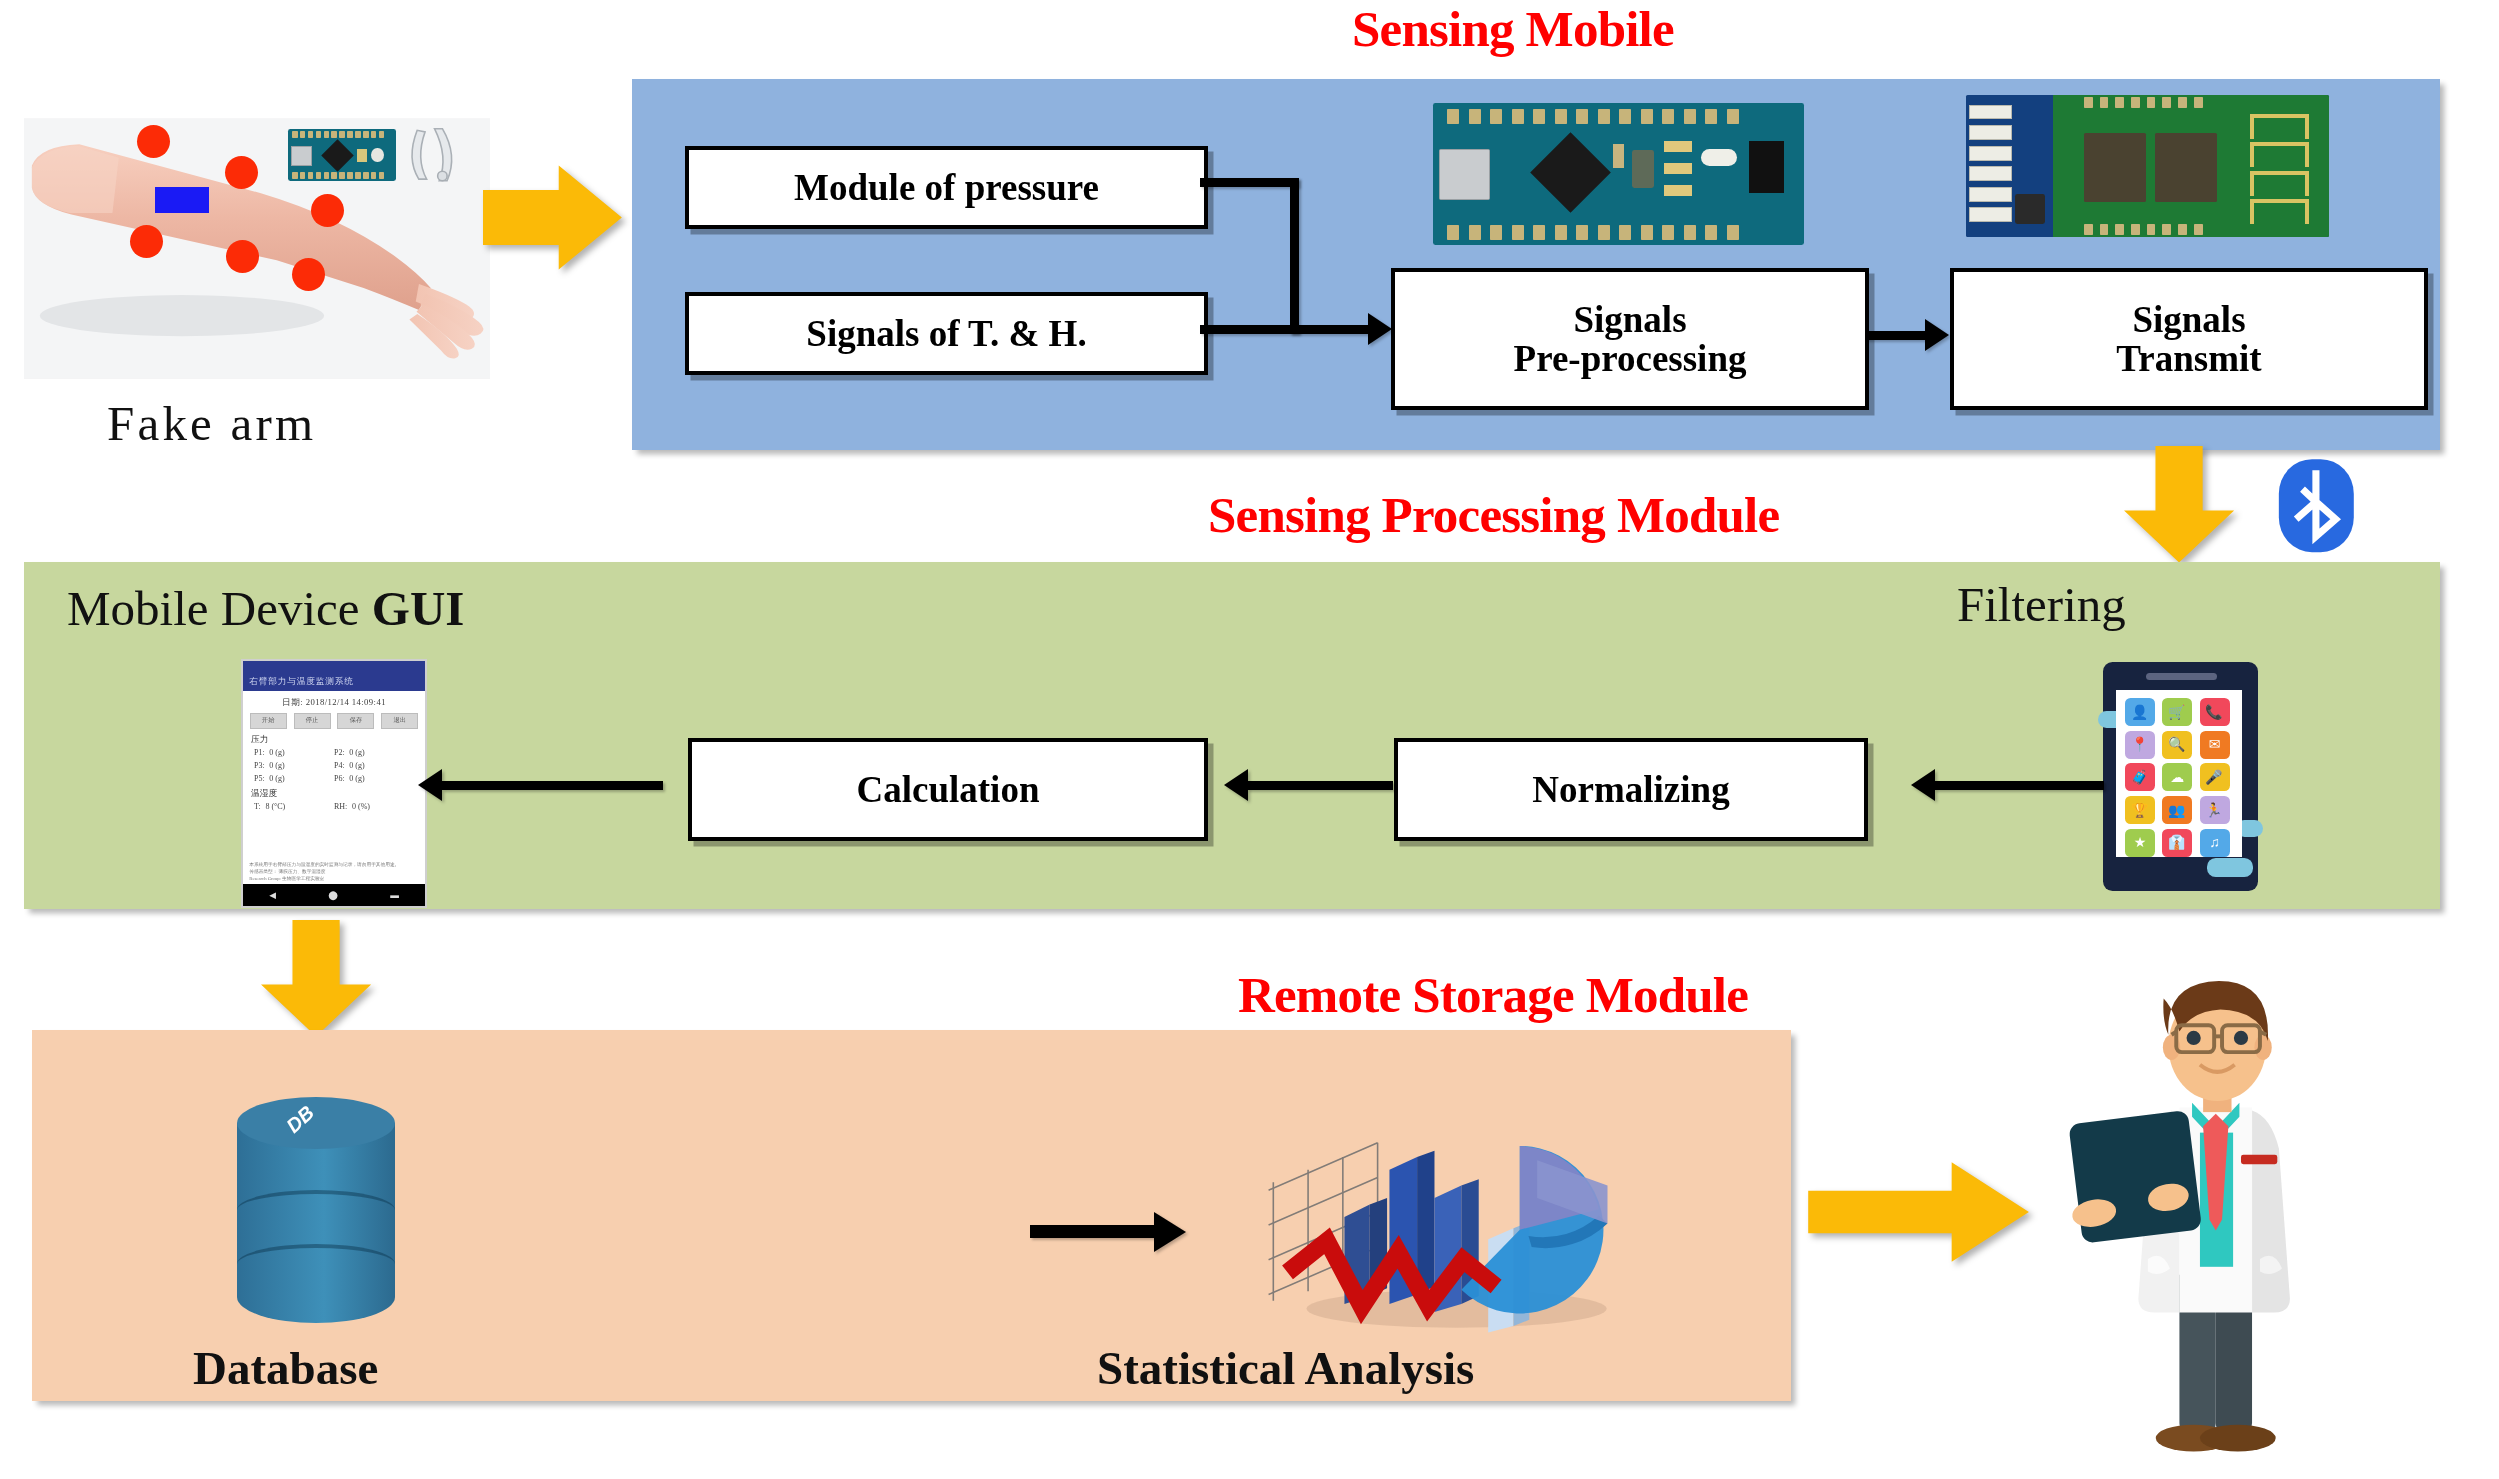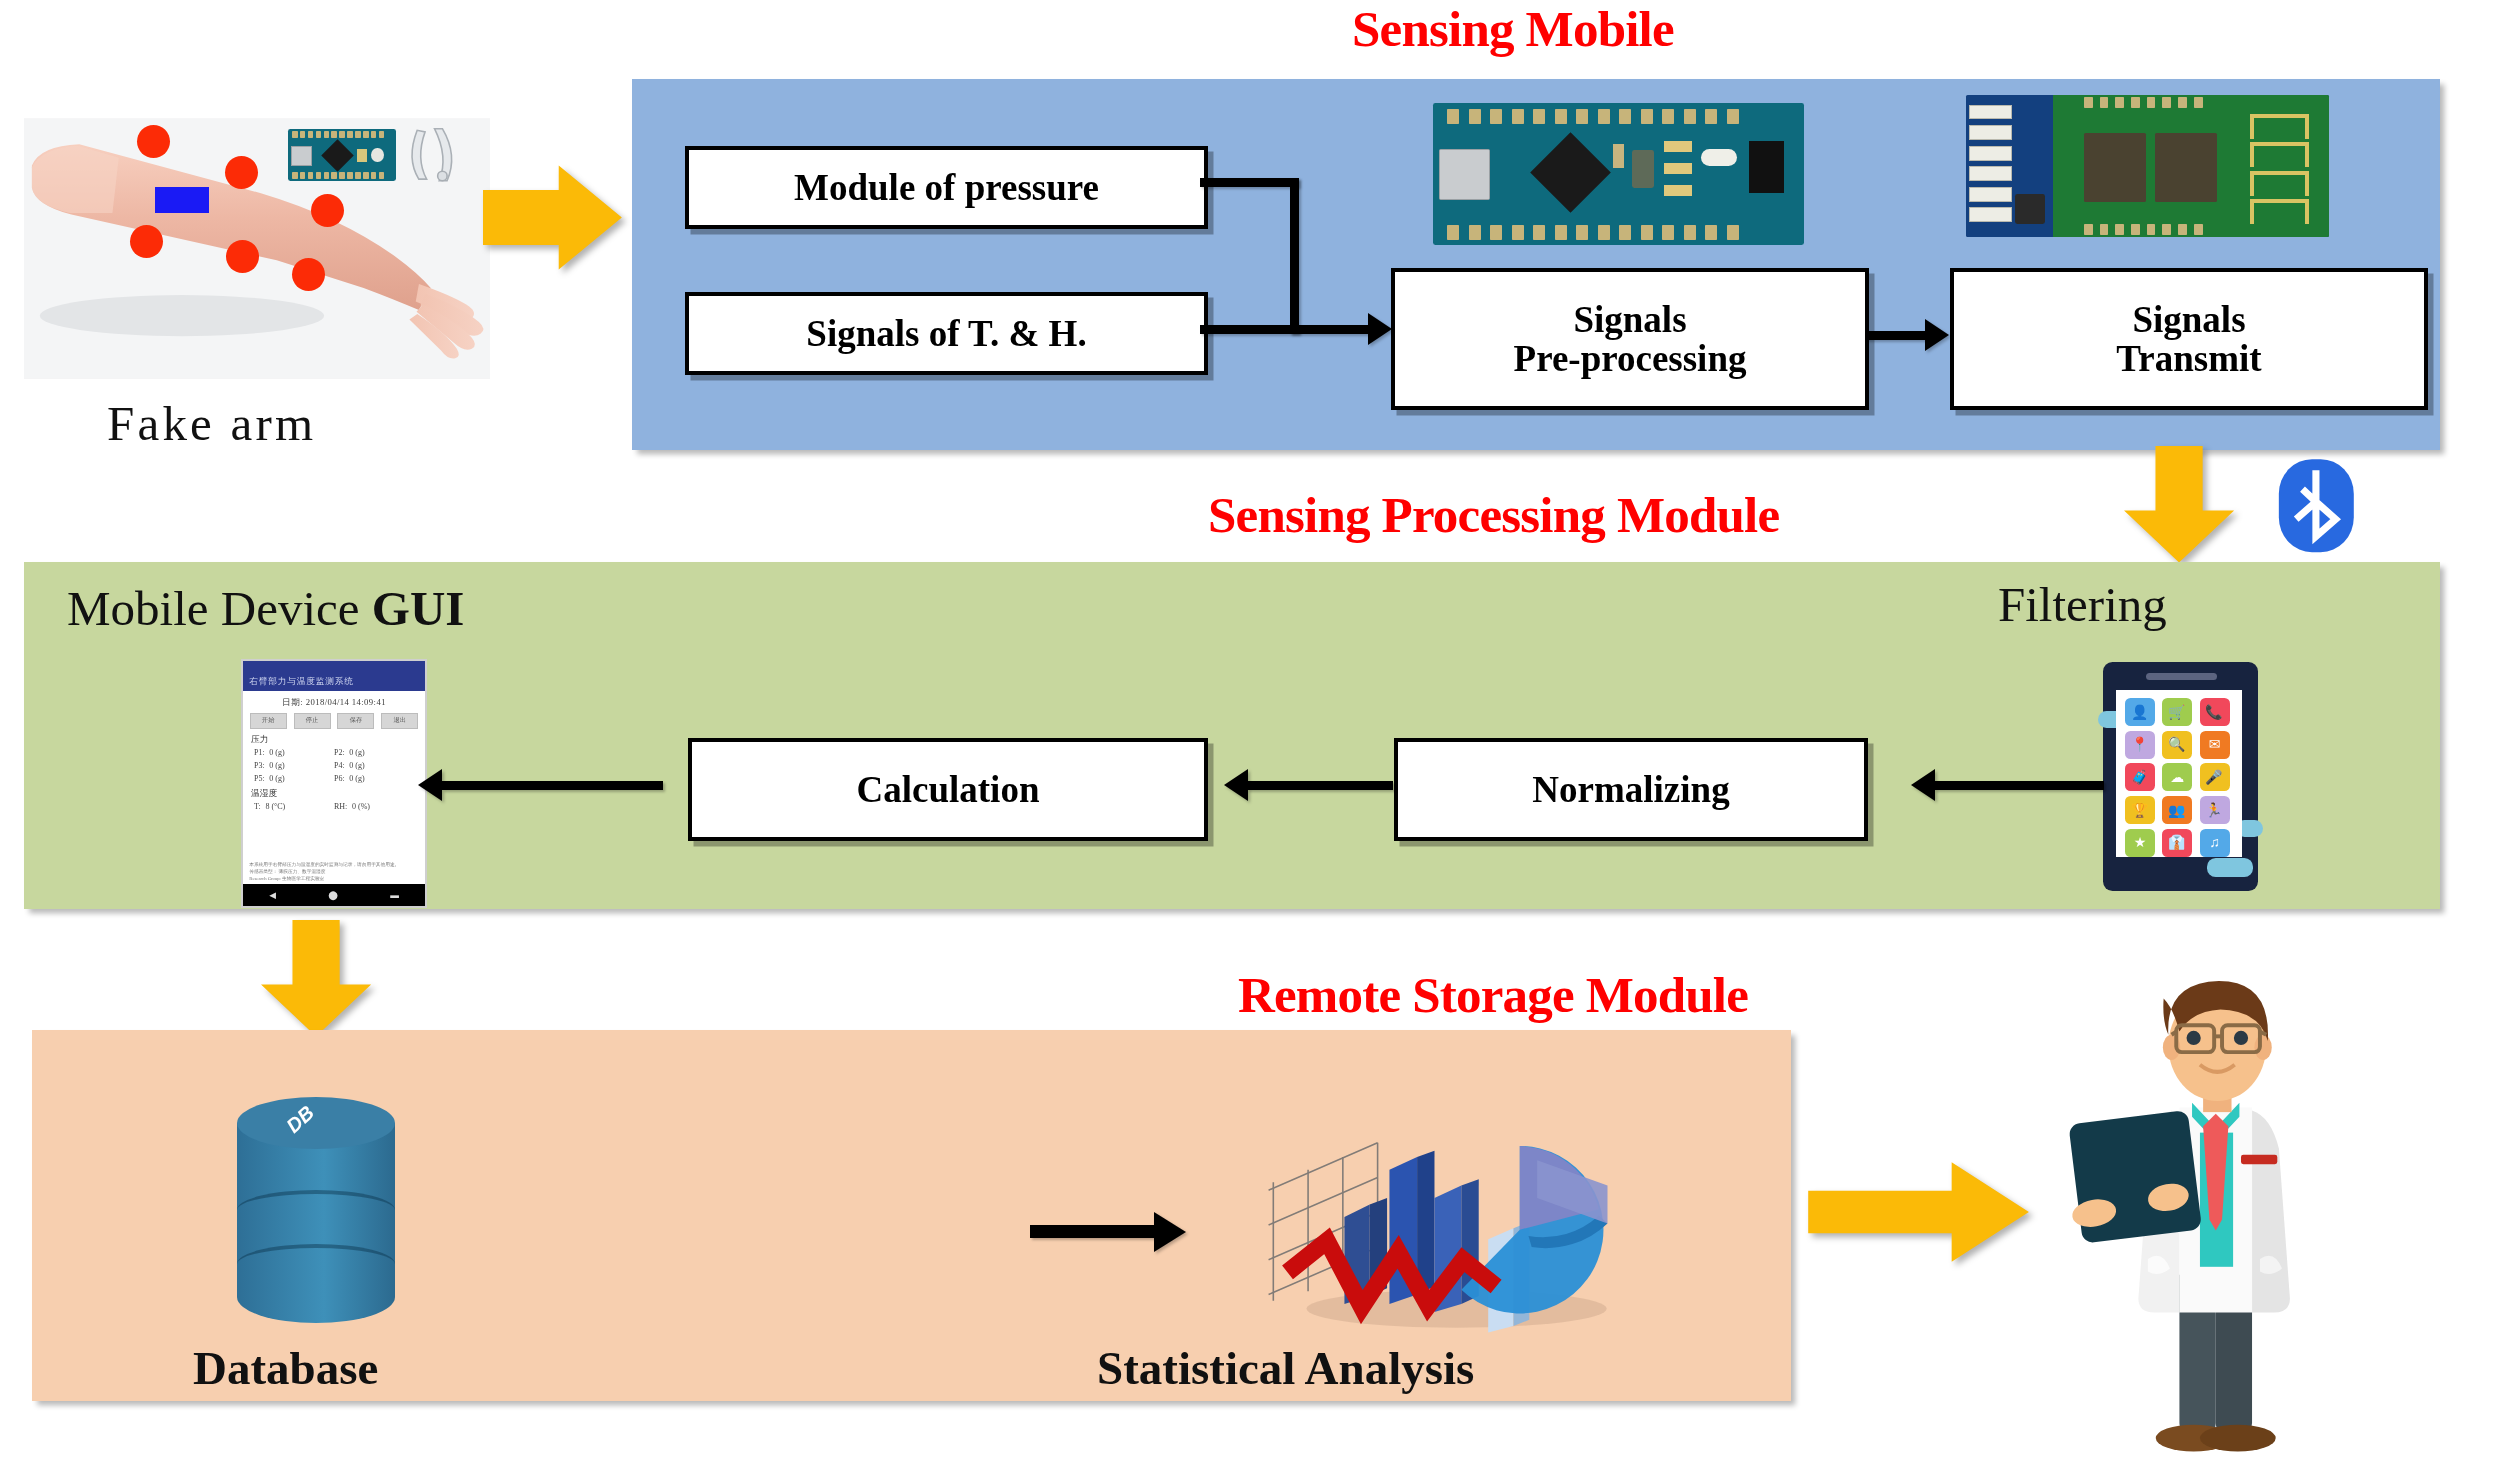--- a/index.html
+++ b/index.html
@@ -44,21 +44,21 @@
      filter:drop-shadow(2.4px 2.4px 1.6px rgba(0,0,0,.25));}
 
   
   .yarrow{position:absolute;filter:drop-shadow(4px 4px 3.2px rgba(0,0,0,.3));}
 
   
   .plain{position:absolute;font-family:"Liberation Serif", serif;color:#111;white-space:nowrap;}
   #fake-arm-label{left:107px;top:395px;font-size:49px;letter-spacing:3.2px;}
   #gui-label{left:67px;top:580px;font-size:49px;}
   #gui-label b{font-weight:bold;}
-  #filtering-label{left:1998px;top:576px;font-size:49px;}
+  #filtering-label{left:1957px;top:576px;font-size:49px;}
   #database-label{left:193px;top:1341px;font-size:47px;font-weight:bold;}
   #stat-label{left:1097px;top:1341px;font-size:47px;font-weight:bold;}
 
   
   #arm-photo{position:absolute;left:24px;top:118px;width:466px;height:261px;
              background:linear-gradient(180deg,#fbfbfb 0%,#f2f3f4 100%);overflow:hidden;}
   .sensor-dot{position:absolute;background:#FC2B06;border-radius:50%;}
   .sensor-rect{position:absolute;background:#1A1AF5;}
 
   
@@ -322,21 +322,21 @@
 <div class="plain" id="gui-label">
   <span>Mobile Device </span><b>GUI</b>
 </div>
 <div class="plain" id="filtering-label">Filtering</div>
 
 <div id="gui-phone">
   <div class="gui-status"></div>
   <div class="gui-title">右臂部力与温度监测系统</div>
   <div class="gui-date">
     <span>日期:</span>
-    <span>2018/04/14 14:09:41</span>
+    <span>2018/12/14 14:09:41</span>
   </div>
   <div class="gui-btnrow">
     <div class="gui-btn">开始</div>
     <div class="gui-btn">停止</div>
     <div class="gui-btn">保存</div>
     <div class="gui-btn">退出</div>
   </div>
   <div class="gui-sec">压力</div>
   <div class="gui-grid">
     <div class="gui-cell">

